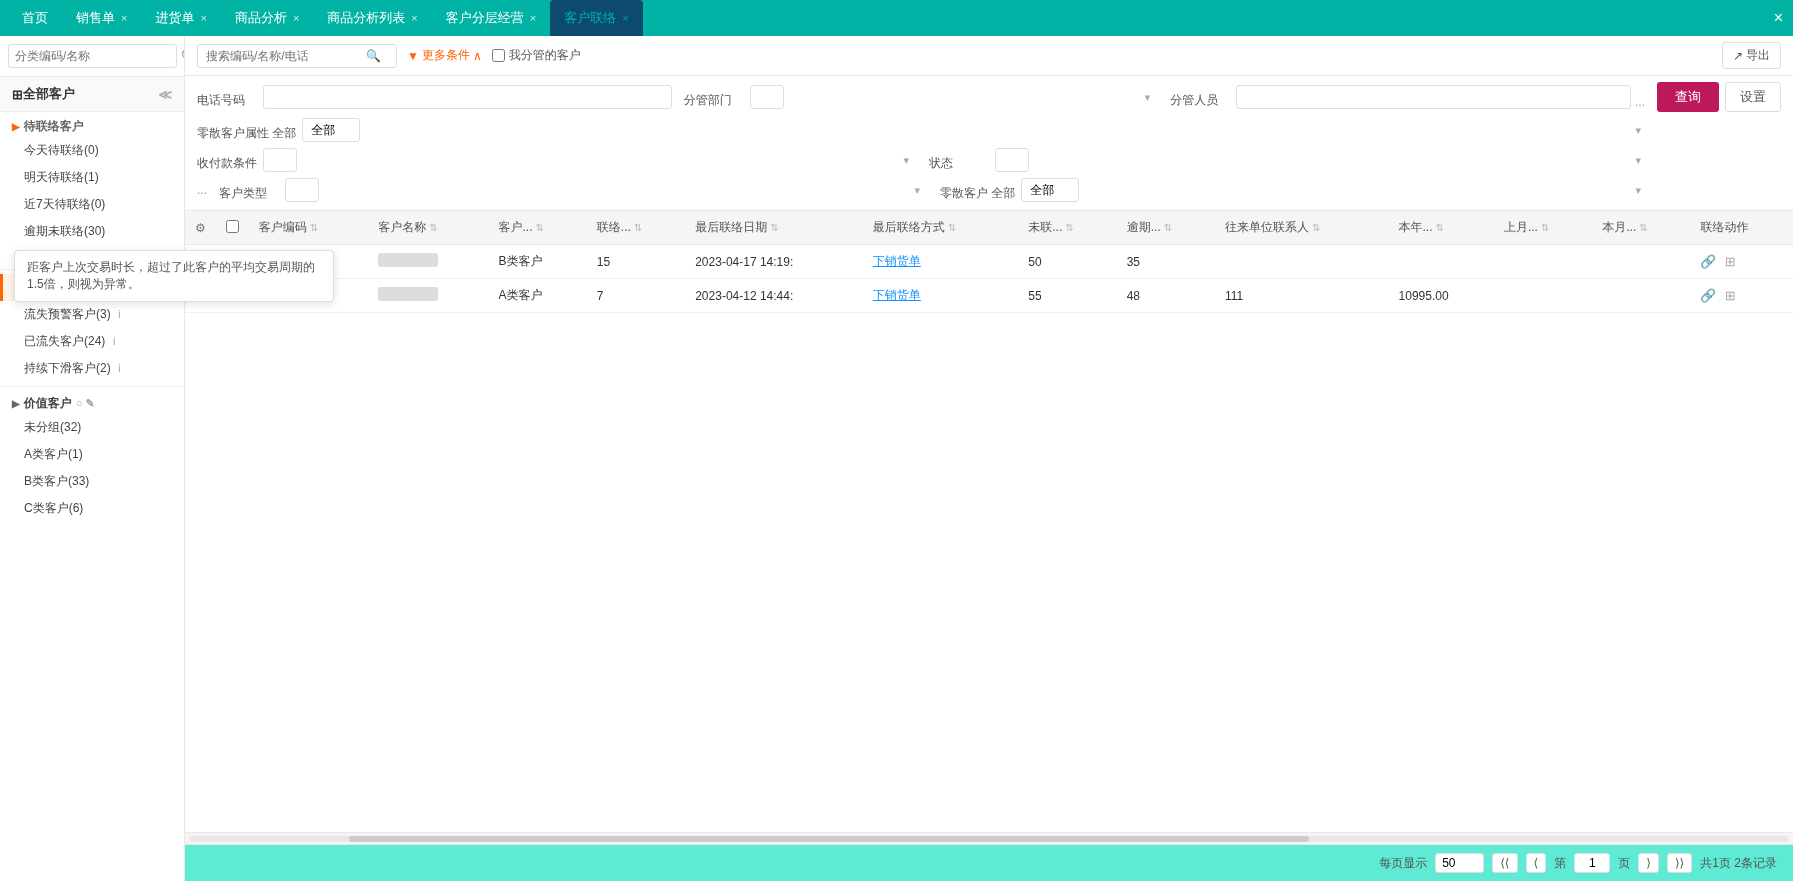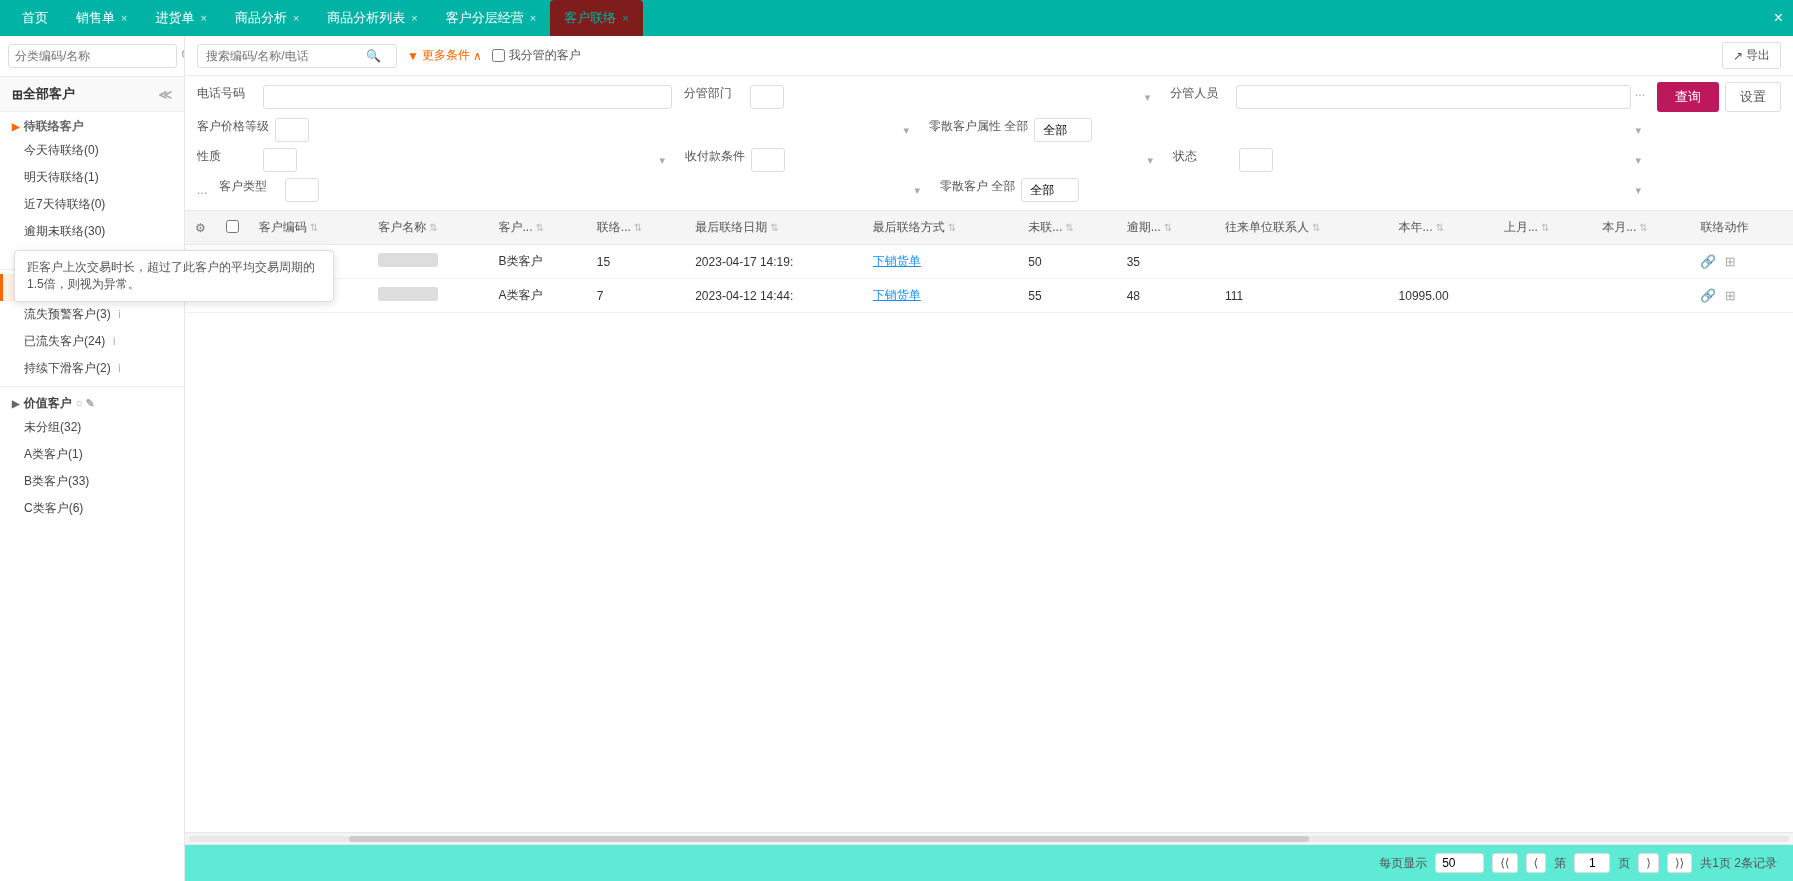--- a/index.html
+++ b/index.html
@@ -8,21 +8,21 @@
     
     .top-nav {
       display: flex; align-items: center; background: #00b3a4; height: 36px; padding: 0 8px;
       position: relative;
     }
     .top-nav .nav-item {
       color: #fff; padding: 3px 14px; height: 36px; display: flex; align-items: center;
       cursor: pointer; font-size: 13px; position: relative; white-space: nowrap;
     }
     .top-nav .nav-item.active {
-      background: #7f1d1d; color: #00b3a4; border-radius: 4px 4px 0 0;
+      background: #0c4a6e; color: #00b3a4; border-radius: 4px 4px 0 0;
     }
     .nav-item .close-x { margin-left: 6px; font-size: 11px; opacity: 0.8; }
     .top-nav .nav-close-btn {
       position: absolute; right: 10px; color: #fff; cursor: pointer; font-size: 16px; top: 50%; transform: translateY(-50%);
     }
 
     
     .main-layout { display: flex; height: calc(100vh - 36px); }
 
     
@@ -85,21 +85,21 @@
       margin-left: auto; background: #fff; border: 1px solid #ddd; border-radius: 3px;
       padding: 4px 10px; cursor: pointer; color: #555; font-size: 12px; display: flex; align-items: center; gap: 3px;
     }
 
     
     .filter-rows {
       background: #fff; padding: 6px 12px 8px; border-bottom: 1px solid #e8e8e8;
     }
     .filter-row { display: flex; align-items: center; margin-bottom: 6px; gap: 12px; }
     .filter-cell {
-      display: flex; align-items: flex-start; flex: 1; min-width: 0;
+      display: flex; align-items: flex-end; flex: 1; min-width: 0;
     }
     .filter-label { color: #555; font-size: 12px; white-space: nowrap; margin-right: 6px; min-width: 60px; }
     .filter-input {
       flex: 1; border: 1px solid #ddd; border-radius: 3px; padding: 4px 8px;
       font-size: 12px; outline: none; background: #fff;
     }
     .filter-select {
       flex: 1; border: 1px solid #ddd; border-radius: 3px; padding: 4px 24px 4px 8px;
       font-size: 12px; outline: none; background: #fff; appearance: none;
       position: relative; cursor: pointer;
@@ -325,41 +325,29 @@
           <span style="margin-left:4px; color:#aaa; cursor:pointer;">...</span>
         </div>
         <div class="filter-action-btns">
           <button class="btn-query">查询</button>
           <button class="btn-setting">设置</button>
         </div>
       </div>
 
       <div class="filter-row">
         <div class="filter-cell">
-          <span class="filter-label">客户价格等级</span>
-          <div class="select-wrapper">
-            <select class="filter-select"><option></option></select>
-          </div>
-        </div>
-        <div class="filter-cell">
           <span class="filter-label">零散客户属性 全部</span>
           <div class="select-wrapper">
             <select class="filter-select"><option>全部</option></select>
           </div>
         </div>
         <div style="width:120px;"></div>
       </div>
 
       <div class="filter-row">
-        <div class="filter-cell">
-          <span class="filter-label">性质</span>
-          <div class="select-wrapper">
-            <select class="filter-select"><option></option></select>
-          </div>
-        </div>
         <div class="filter-cell">
           <span class="filter-label">收付款条件</span>
           <div class="select-wrapper">
             <select class="filter-select"><option></option></select>
           </div>
         </div>
         <div class="filter-cell">
           <span class="filter-label">状态</span>
           <div class="select-wrapper">
             <select class="filter-select"><option></option></select>

